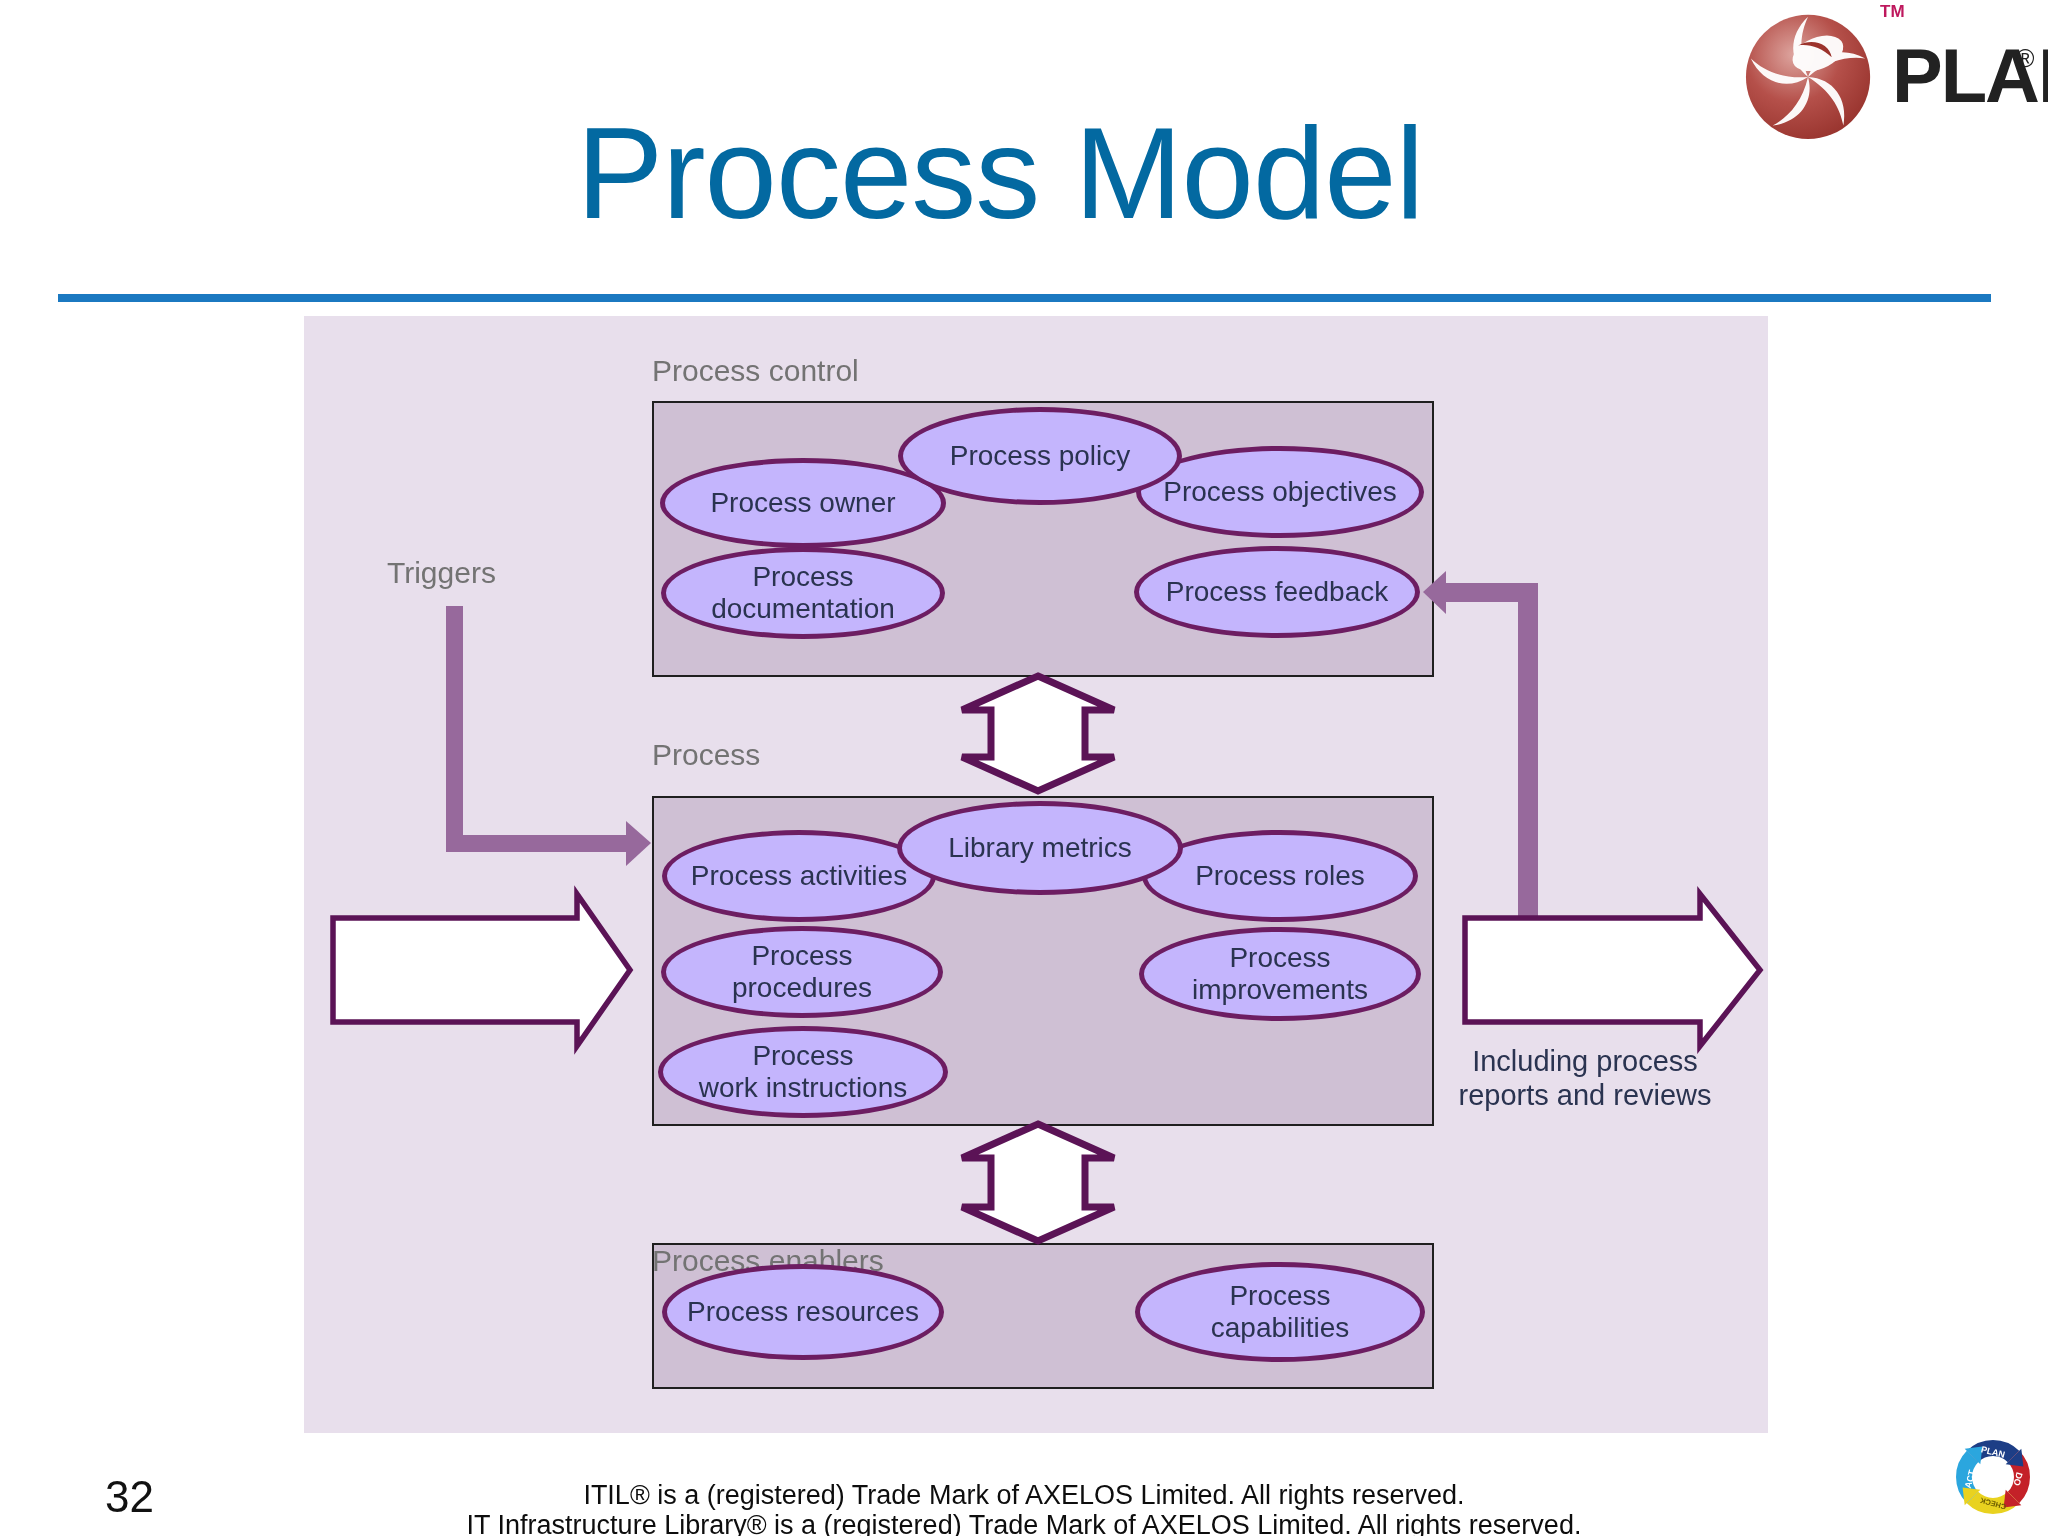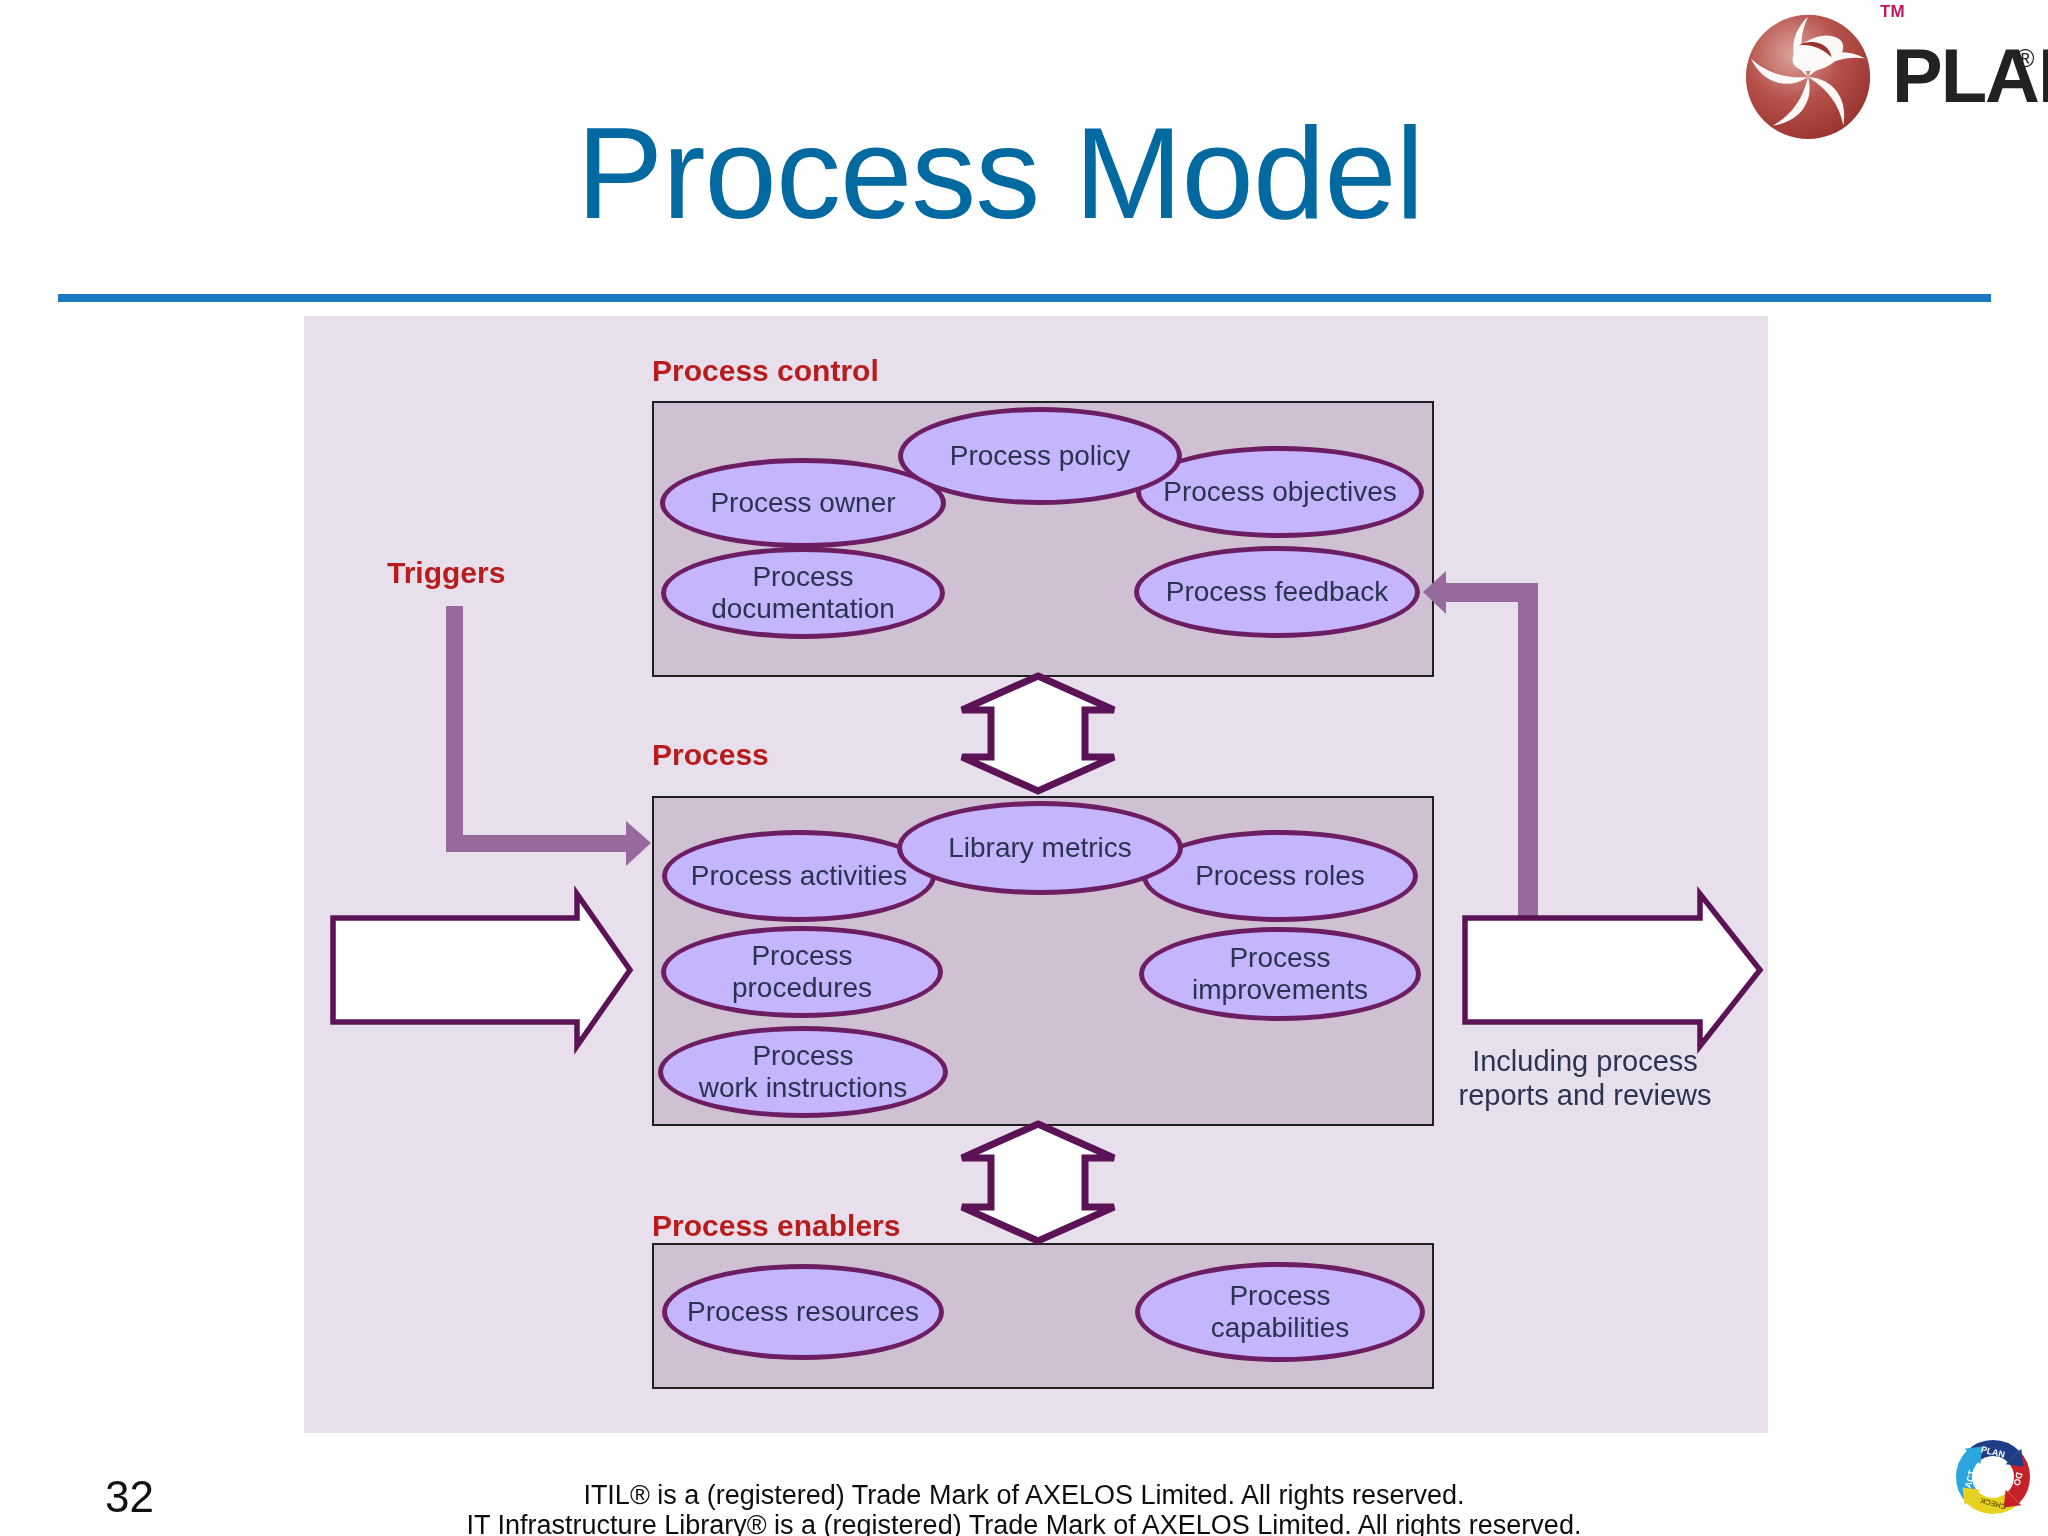--- a/index.html
+++ b/index.html
@@ -9,21 +9,21 @@
   }
   html,body{margin:0;padding:0;background:#888;}
   .stage{position:relative;width:2048px;height:1536px;background:#ffffff;overflow:hidden;
          font-family:"Liberation Sans",sans-serif;}
   .abs{position:absolute;}
   .title{left:300px;top:108px;width:1400px;text-align:center;font-size:130px;
          letter-spacing:-1px;color:#0369a1;line-height:1;}
   .rule{left:58px;top:294px;width:1933px;height:8px;background:var(--accent-blue);}
   .panel{left:304px;top:316px;width:1464px;height:1117px;background:var(--panel);}
   .dbox{position:absolute;background:var(--boxfill);border:2px solid #1f1f1f;}
-  .seclabel{position:absolute;font-size:30px;font-weight:bold;color:#b91c1c;line-height:1.1;}
+  .seclabel{position:absolute;font-size:30px;font-weight:normal;color:#737373;line-height:1.1;}
   .el{position:absolute;box-sizing:border-box;border:5px solid var(--ellipse-border);
       border-radius:50%;background:#c4b5fd;display:flex;align-items:center;justify-content:center;
       text-align:center;font-size:28px;line-height:1.15;color:var(--ink);
       white-space:pre-line;padding:0 4px;}
   .arrowtext{position:absolute;display:flex;align-items:center;justify-content:center;
       text-align:center;font-size:29px;line-height:1.15;color:var(--ink);white-space:pre-line;}
   .note{position:absolute;text-align:center;font-size:29px;line-height:1.18;color:var(--ink);
       white-space:pre-line;}
   .overlay{position:absolute;left:0;top:0;width:2048px;height:1536px;pointer-events:none;}
   .mauve{fill:var(--arrow-mauve);}
@@ -67,21 +67,21 @@
   <div class="abs itil-r">®</div>
 
   <div class="abs panel"></div>
 
   <div class="dbox" style="left:652px;top:401px;width:778px;height:272px"></div>
   <div class="dbox" style="left:652px;top:796px;width:778px;height:326px"></div>
   <div class="dbox" style="left:652px;top:1243px;width:778px;height:142px"></div>
 
   <div class="seclabel" style="left:652px;top:354px">Process control</div>
   <div class="seclabel" style="left:652px;top:738px">Process</div>
-  <div class="seclabel" style="left:652px;top:1209px">Process enablers</div>
+  <div class="seclabel" style="left:652px;top:1244px">Process enablers</div>
   <div class="seclabel" style="left:387px;top:556px">Triggers</div>
 
   <div class="el" style="left:660px;top:458px;width:286px;height:90px">Process owner</div>
   <div class="el" style="left:1136px;top:446px;width:288px;height:92px">Process objectives</div>
   <div class="el" style="left:898px;top:407px;width:284px;height:98px">Process policy</div>
   <div class="el" style="left:661px;top:547px;width:284px;height:92px">Process
 documentation</div>
   <div class="el" style="left:1134px;top:546px;width:286px;height:92px">Process feedback</div>
 
   <div class="el" style="left:662px;top:830px;width:274px;height:92px">Process activities</div>

